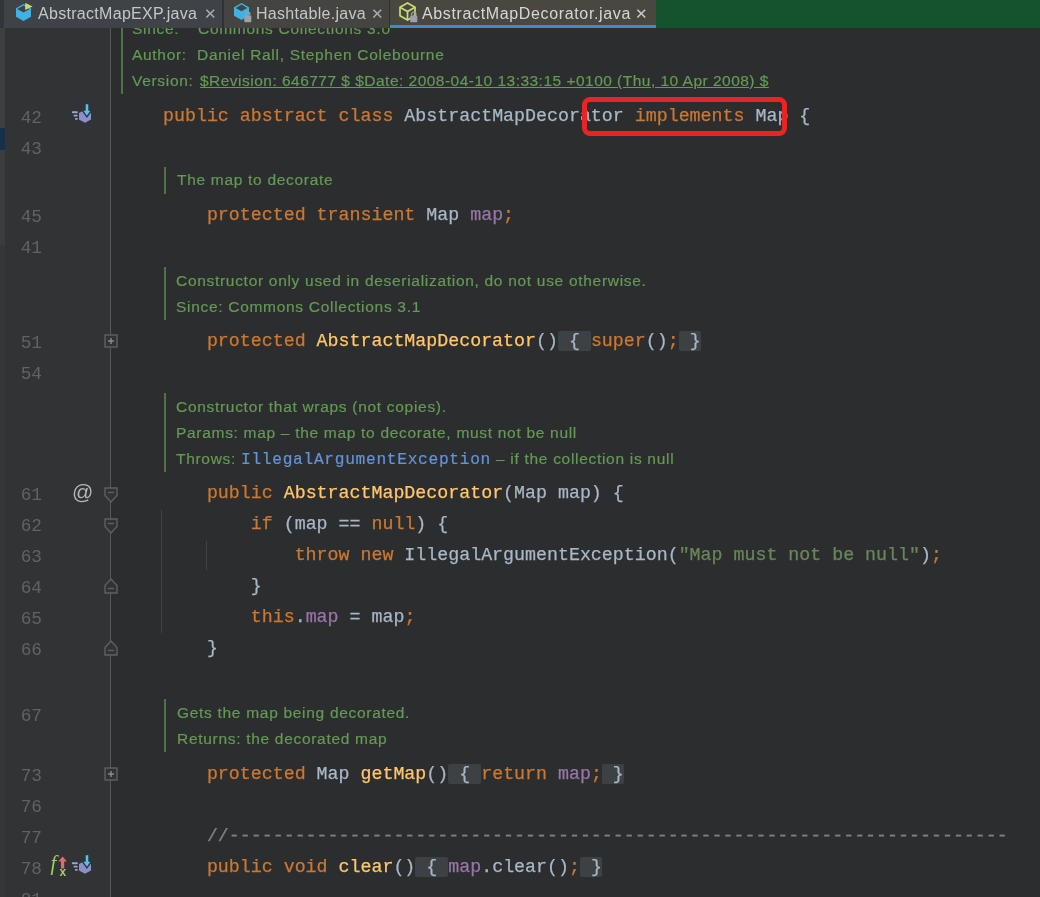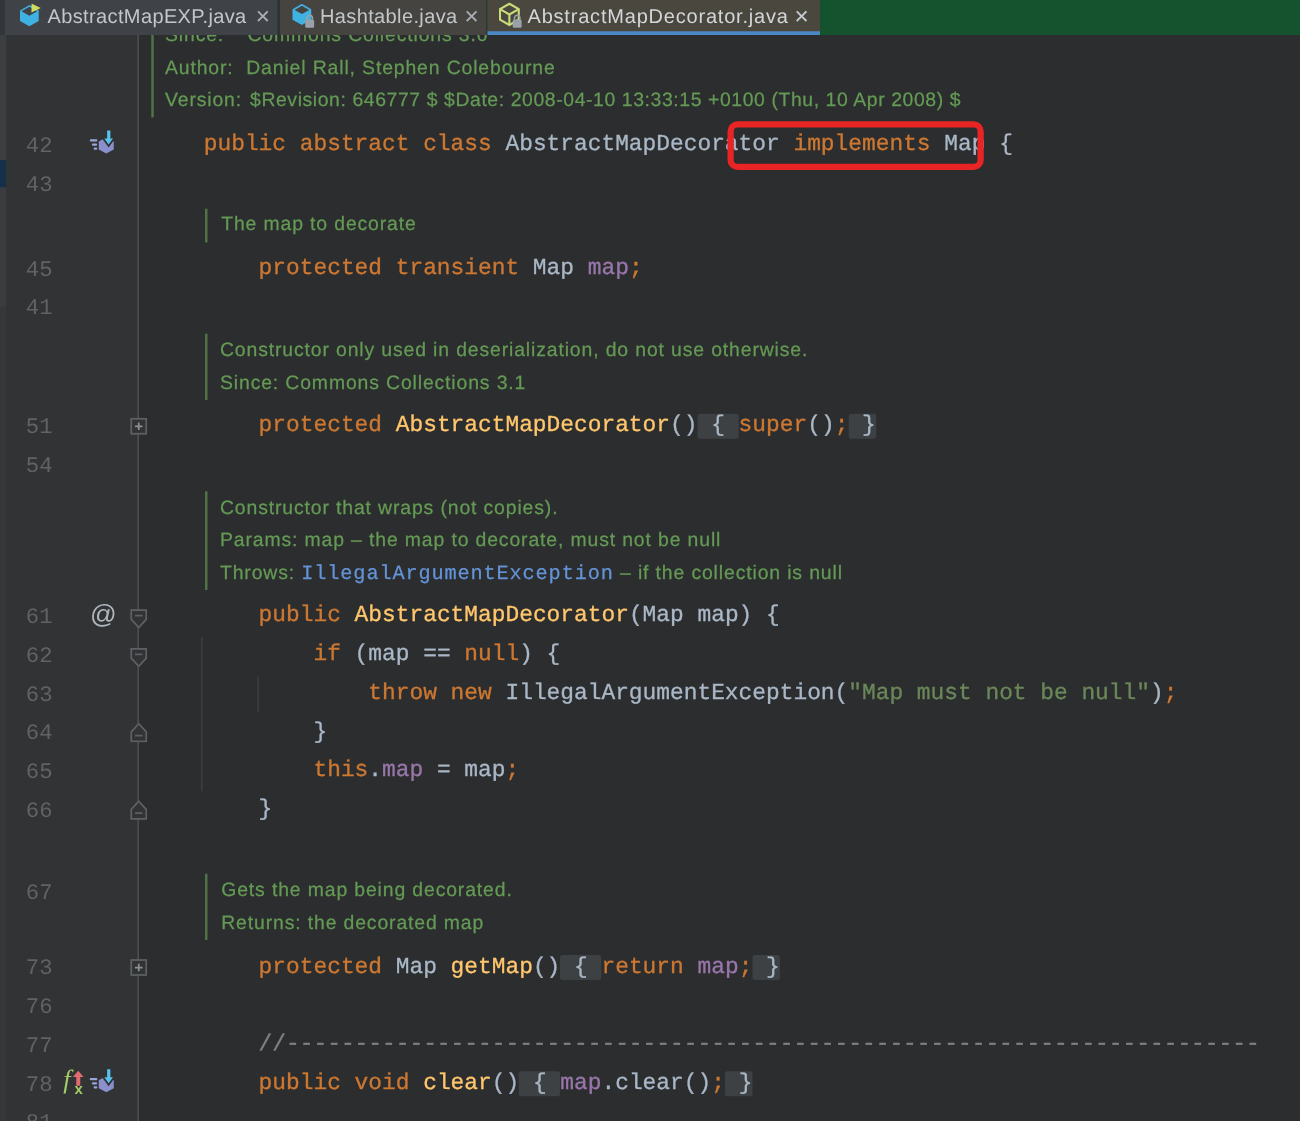--- a/index.html
+++ b/index.html
@@ -39,21 +39,21 @@
   <div class="abs" style="left:0;top:128px;width:5px;height:22px;background:#17304a;"></div>
   <div class="abs" style="left:0;top:150px;width:5px;height:95px;background:#3a3d40;"></div>
   <div class="abs" style="left:110px;top:28px;width:1px;height:869px;background:#56595c;"></div>
 
   <div class="vline" style="left:121px;top:18px;height:76px;"></div>
   <div class="doc" style="left:132px;top:16px;">Since:</div>
   <div class="doc" style="left:198px;top:16px;">Commons Collections 3.0</div>
   <div class="doc" style="left:132px;top:42px;">Author:</div>
   <div class="doc" style="left:197px;top:42px;">Daniel Rall, Stephen Colebourne</div>
   <div class="doc" style="left:132px;top:68px;">Version:</div>
-  <div class="doc" style="left:200px;top:68px;letter-spacing:0.48px;">$Revision: 646777 $ $Date: 2008-04-10 13:33:15 +0100 (Thu, 10 Apr 2008) $</div>
+  <div class="doc" style="left:200px;top:68px;letter-spacing:0.48px;text-decoration:underline;">$Revision: 646777 $ $Date: 2008-04-10 13:33:15 +0100 (Thu, 10 Apr 2008) $</div>
 
   <div class="code" style="top:100.5px;"><span class="k">public abstract class</span> AbstractMapDecorator <span class="k">implements</span> Map {</div>
   <div class="abs" style="left:582px;top:97px;width:205px;height:39px;border:5px solid #e82424;border-radius:8px;box-sizing:border-box;"></div>
 
   <div class="vline" style="left:163.5px;top:167px;height:27px;"></div>
   <div class="doc" style="left:177px;top:167px;">The map to decorate</div>
 
   <div class="code" style="top:199.5px;"><span class="k">    protected transient</span> Map <span class="f">map</span><span class="k">;</span></div>
 
   <div class="vline" style="left:163.5px;top:267px;height:53px;"></div>

